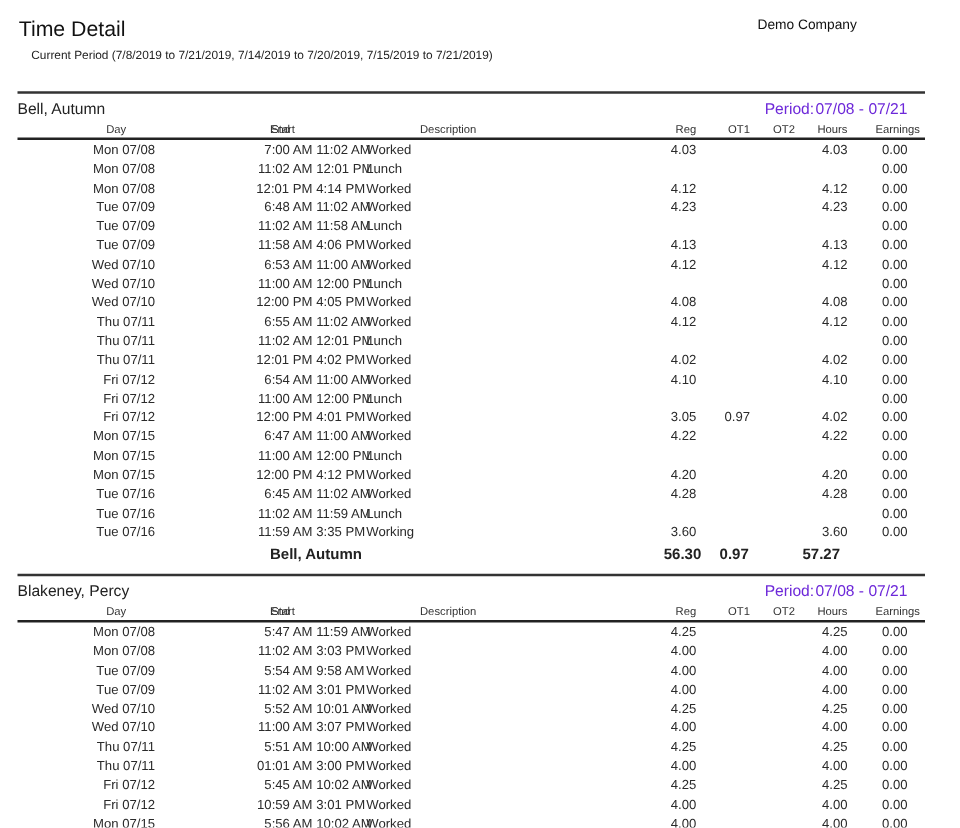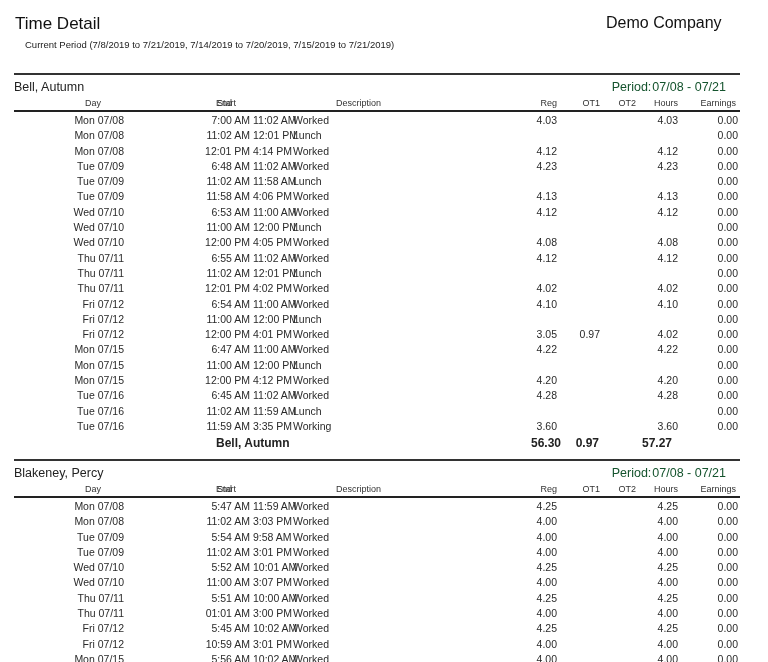--- a/index.html
+++ b/index.html
@@ -1,42 +1,42 @@
 <!DOCTYPE html>
 <html><head>
   <meta charset="utf-8">
   <style>
     html, body { margin: 0; padding: 0; background: #ffffff; }
     body {
       width: 768px; height: 662px; overflow: hidden; position: relative;
       font-family: "Liberation Sans", sans-serif; color: #1a1a1a;
     }
     .title { position: absolute; left: 15px; top: 14px; font-size: 17px; color: #111; text-align: center; }
-    .company { position: absolute; left: 606px; top: 14px; font-size: 16px; color: #111; }
+    .company { position: absolute; left: 606px; top: 14px; font-size: 11px; color: #111; }
     .subtitle { position: absolute; left: 25px; top: 39px; font-size: 9.5px; color: #222; }
 
     .section { position: absolute; left: 14px; width: 726px; }
     .section .topline { position: absolute; left: 0; top: 0; width: 726px; height: 2px; background: #333; }
     .emp-name { position: absolute; left: 0; top: 7px; font-size: 12.5px; color: #222; }
-    .period { position: absolute; right: 14px; top: 7px; font-size: 12.5px; color: #14532d; }
+    .period { position: absolute; right: 14px; top: 7px; font-size: 12.5px; color: #6d28d9; }
     .period .plabel { margin-right: 1px; }
     .hdr { position: absolute; top: 25px; left: 0; width: 726px; height: 12px; font-size: 9px; color: #333; }
     .hdrline { position: absolute; left: 0; top: 37px; width: 726px; height: 2px; background: #222; }
     .rows { position: absolute; left: 0; top: 40px; width: 726px; }
     .row { position: relative; height: 15.3px; font-size: 10.5px; color: #2a2a2a; }
     .c { position: absolute; top: 1px; white-space: nowrap; }
     .c.day { right: 616px; text-align: right; }
     .c.start { right: 490px; text-align: right; }
     .c.end { left: 239px; }
     .c.desc { left: 279px; }
     .c.reg { right: 183px; text-align: right; }
     .c.ot1 { right: 140px; text-align: right; }
     .c.ot2 { right: 95px; text-align: right; }
     .c.hours { right: 62px; text-align: right; }
-    .c.earn { right: 2px; text-align: left; }
+    .c.earn { right: 14px; text-align: left; }
 
     .h.day { right: 639px; }
     .h.start { right: 504px; }
     .h.end { left: 202px; }
     .h.desc { left: 278px; padding-left: 44px; }
     .h.reg { right: 183px; }
     .h.ot1 { right: 140px; }
     .h.ot2 { right: 104px; text-align: center; }
     .h.hours { right: 62px; }
     .h.earn { right: 4px; }

